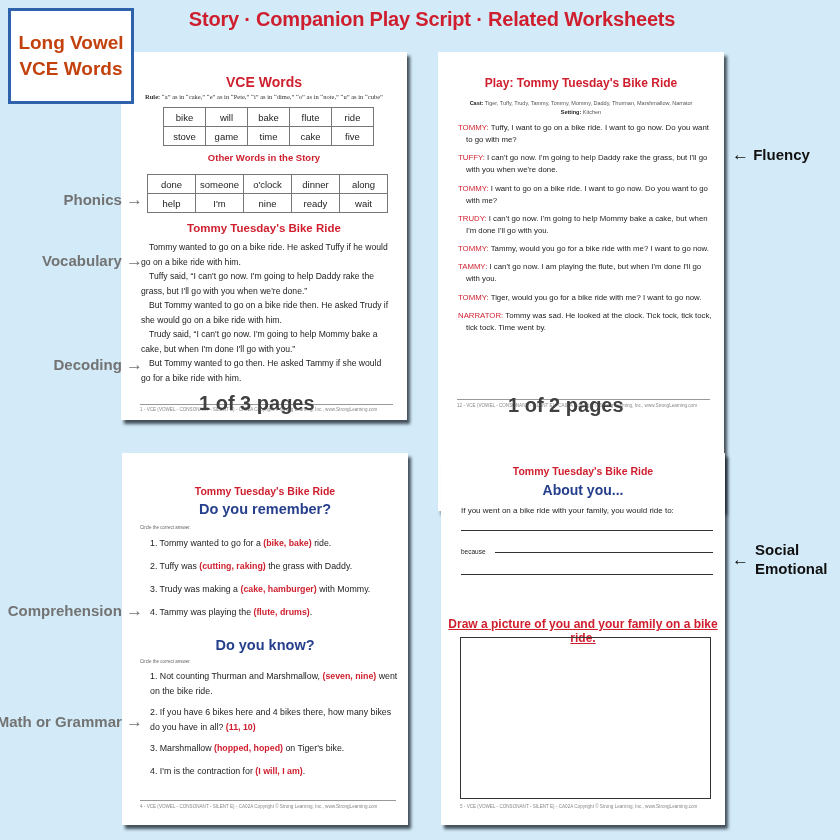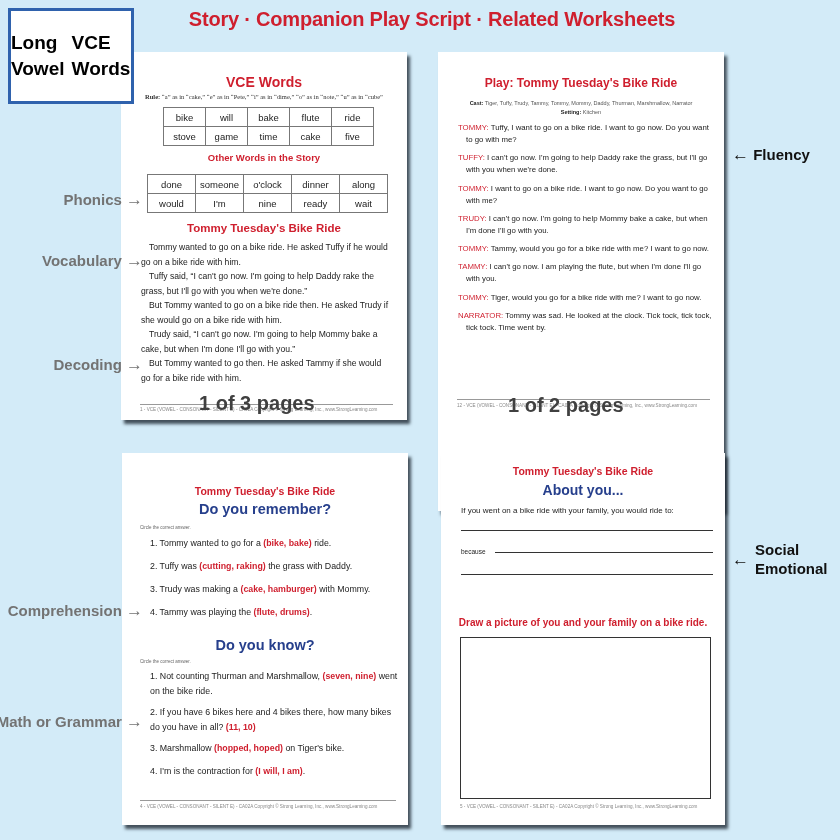--- a/index.html
+++ b/index.html
@@ -8,22 +8,22 @@
     background: #d3ebf8;
     font-family: "Liberation Sans", sans-serif;
   }
   .banner {
     position: absolute; left: 152px; top: 8px; width: 560px; text-align: center;
     color: #cf1f2e; font-weight: bold; font-size: 20px; letter-spacing: -0.2px;
   }
   .title-box {
     position: absolute; left: 8px; top: 8px; width: 126px; height: 96px;
     border: 3px solid #2f62ad; background: #fff; box-sizing: border-box;
-    display: flex; flex-direction: row; justify-content: center; align-items: center;
-    color: #000000; font-weight: bold; font-size: 19px; line-height: 26px;
+    display: flex; flex-direction: column; justify-content: center; align-items: center;
+    color: #c2410c; font-weight: bold; font-size: 19px; line-height: 26px;
     z-index: 5;
   }
   .page {
     position: absolute; background: #fff;
     box-shadow: 3px 4px 3px rgba(20,30,40,0.75);
   }
   #p1 { left: 121px; top: 52px; width: 286px; height: 368px; }
   #p2 { left: 438px; top: 52px; width: 286px; height: 459px; }
   #p3 { left: 122px; top: 453px; width: 286px; height: 372px; }
   #p4 { left: 441px; top: 453px; width: 284px; height: 372px; }
@@ -65,21 +65,21 @@
   .qlist { position: absolute; left: 28px; right: 10px; font-size: 8.8px; color: #222; }
   .q { margin: 0; line-height: 15px; }
   .ans { color: #cf1f2e; font-weight: bold; }
 
   
   .p4-title { position: absolute; top: 12px; left: 0; right: 0; font-size: 10.5px; }
   .p4-h { position: absolute; top: 29px; left: 0; right: 0; font-size: 14px; }
   .p4-prompt { position: absolute; top: 53px; left: 20px; font-size: 8px; color: #222; }
   .wline { position: absolute; height: 1px; background: #333; }
   .because { position: absolute; left: 20px; top: 95px; font-size: 6.5px; color: #222; }
-  .draw { position: absolute; top: 164px; left: 0; right: 0; text-align: center; font-size: 10px; font-weight: bold; color: #cf1f2e; }
+  .draw { position: absolute; top: 164px; left: 0; right: 0; text-align: center; font-size: 12px; font-weight: bold; color: #cf1f2e; text-decoration: underline; }
   .drawbox { position: absolute; left: 19px; top: 184px; width: 251px; height: 162px; border: 1px solid #333; box-sizing: border-box; }
 
   
   .side { position: absolute; font-weight: bold; font-size: 15px; color: #737373; white-space: nowrap; margin-top: 48px; }
   .side .arr { font-size: 17px; }
   .right-label { position: absolute; font-weight: bold; font-size: 15px; color: #111; line-height: 19px; }
 </style>
 </head>
 <body>
 
@@ -117,21 +117,21 @@
   <table class="words" id="other-table">
     <tbody>
         <tr>
       <td>done</td>
       <td>someone</td>
       <td>o'clock</td>
       <td>dinner</td>
       <td>along</td>
     </tr>
     <tr>
-      <td>would</td>
+      <td>help</td>
       <td>I'm</td>
       <td>nine</td>
       <td>ready</td>
       <td>wait</td>
     </tr>
   </tbody>
     </table>
   <div class="p1-story-title h-red">Tommy Tuesday's Bike Ride</div>
   <div class="story">
     <p>Tommy wanted to go on a bike ride. He asked Tuffy if he would go on a bike ride with him.</p>

